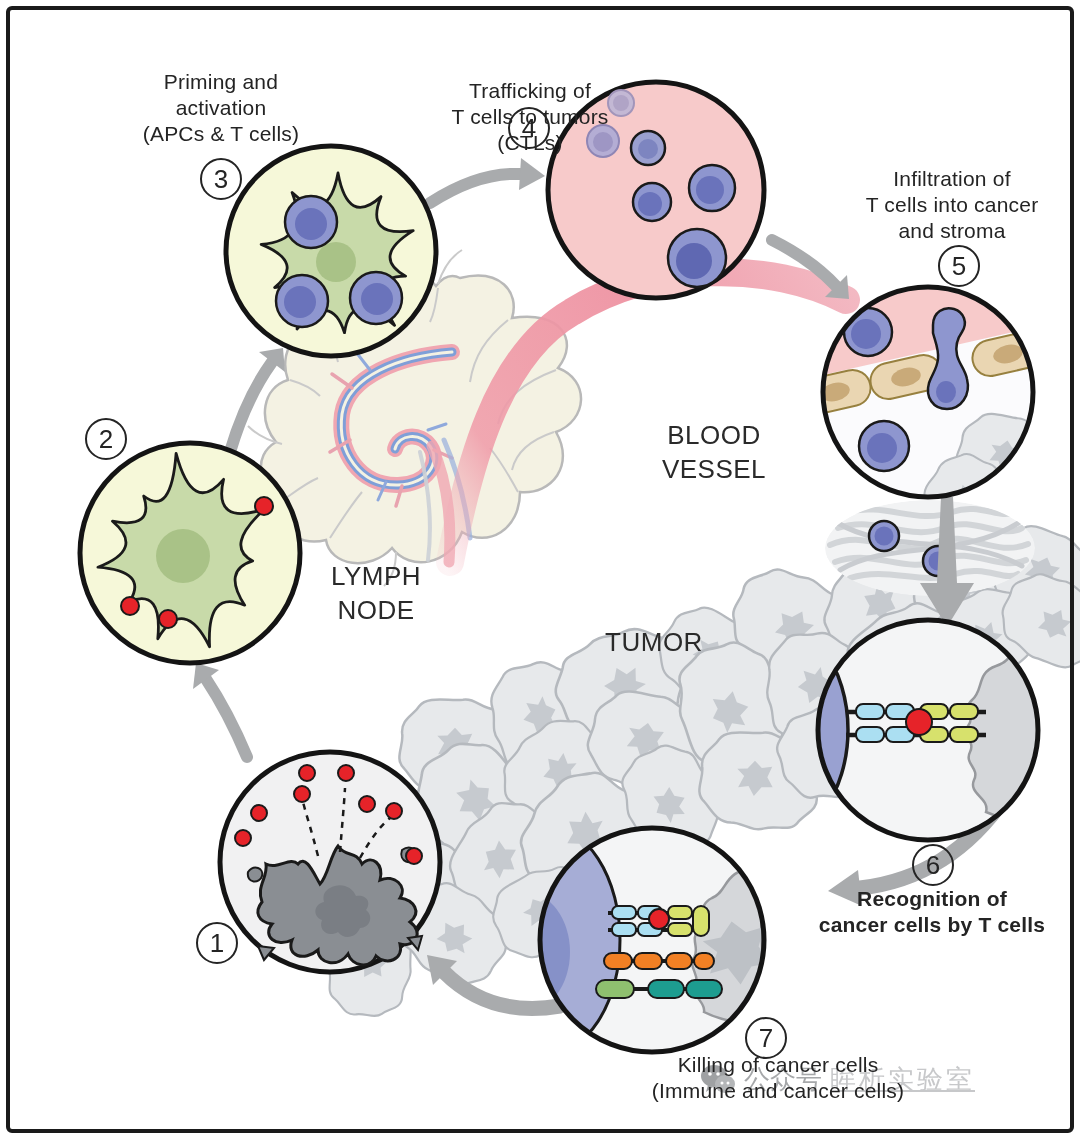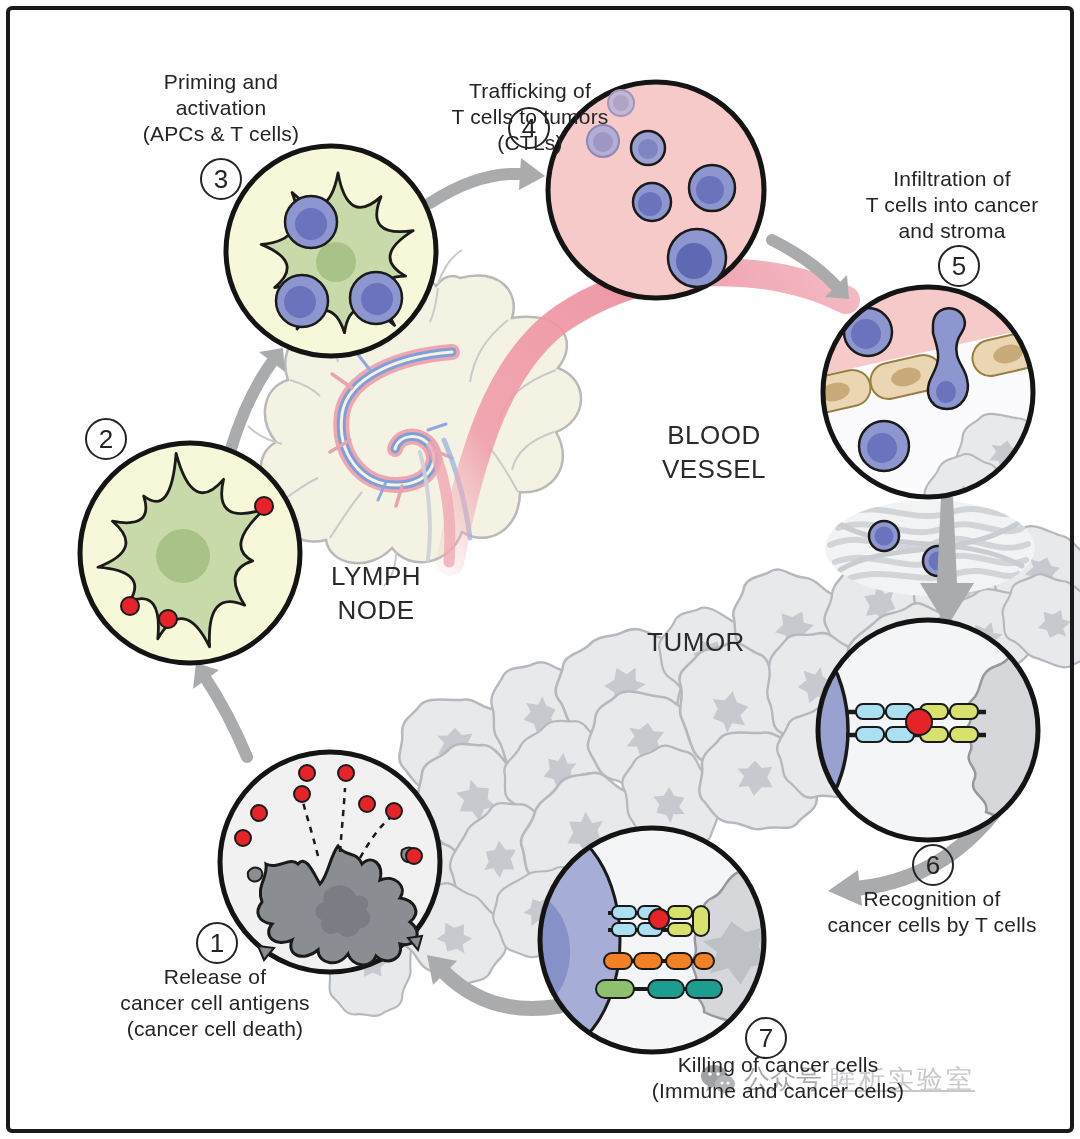--- a/index.html
+++ b/index.html
@@ -332,55 +332,52 @@
         <g class="recept">
           <rect x="596" y="980" width="38" height="18" rx="9" fill="#8fc06f"></rect>
           <rect x="648" y="980" width="36" height="18" rx="9" fill="#1d9d90"></rect>
           <rect x="686" y="980" width="36" height="18" rx="9" fill="#1d9d90"></rect>
         </g>
       </g>
       <circle cx="652" cy="940" r="112" fill="none" stroke="#141414" stroke-width="5"></circle>
     </g>
   </svg>
 
-  <div class="lbl" style="left:86px;top:964px;width:258px;">Release of
-cancer cell antigens
-(cancer cell death)</div>
   <div class="num" style="left:196px;top:922px;">1</div>
 
   <div class="num" style="left:85px;top:418px;">2</div>
 
   <div class="lbl" style="left:96px;top:69px;width:250px;">Priming and
 activation
 (APCs &amp; T cells)</div>
   <div class="num" style="left:200px;top:158px;">3</div>
 
   <div class="lbl" style="left:390px;top:33px;width:280px;margin-top:45px;">Trafficking of
 T cells to tumors
 (CTLs)</div>
   <div class="num" style="left:508px;top:107px;">4</div>
 
   <div class="lbl" style="left:828px;top:166px;width:248px;">Infiltration of
 T cells into cancer
 and stroma</div>
   <div class="num" style="left:938px;top:245px;">5</div>
 
   <div class="num" style="left:912px;top:844px;">6</div>
-  <div class="lbl" style="left:787px;top:886px;width:290px;">Recognition of
+  <div class="lbl" style="left:787px;top:886px;width:290px;font-weight:bold;">Recognition of
 cancer cells by T cells</div>
 
   <div class="num" style="left:745px;top:1017px;">7</div>
   <div class="lbl" style="left:610px;top:1052px;width:336px;">Killing of cancer cells
 (Immune and cancer cells)</div>
 
   <div class="anat" style="left:316px;top:560px;width:120px;">LYMPH
 NODE</div>
   <div class="anat" style="left:654px;top:419px;width:120px;">BLOOD
 VESSEL</div>
-  <div class="anat" style="left:646px;top:626px;width:100px;">TUMOR</div>
+  <div class="anat" style="left:604px;top:626px;width:100px;">TUMOR</div>
 
   <div class="watermark" style="left:700px;top:1062px;">
     <span style="display:inline-flex;">
       <svg width="36" height="34" viewBox="0 0 36 34">
         <ellipse cx="14" cy="13" rx="13" ry="11" fill="#9fa1a3"></ellipse>
         <ellipse cx="25" cy="21" rx="10" ry="9" fill="#b4b6b8"></ellipse>
         <polygon points="8,22 6,29 13,24" fill="#9fa1a3"></polygon>
         <circle cx="10" cy="11" r="1.8" fill="#ffffff"></circle>
           <circle cx="18" cy="11" r="1.8" fill="#ffffff"></circle>
         <circle cx="22" cy="20" r="1.5" fill="#ffffff"></circle>

